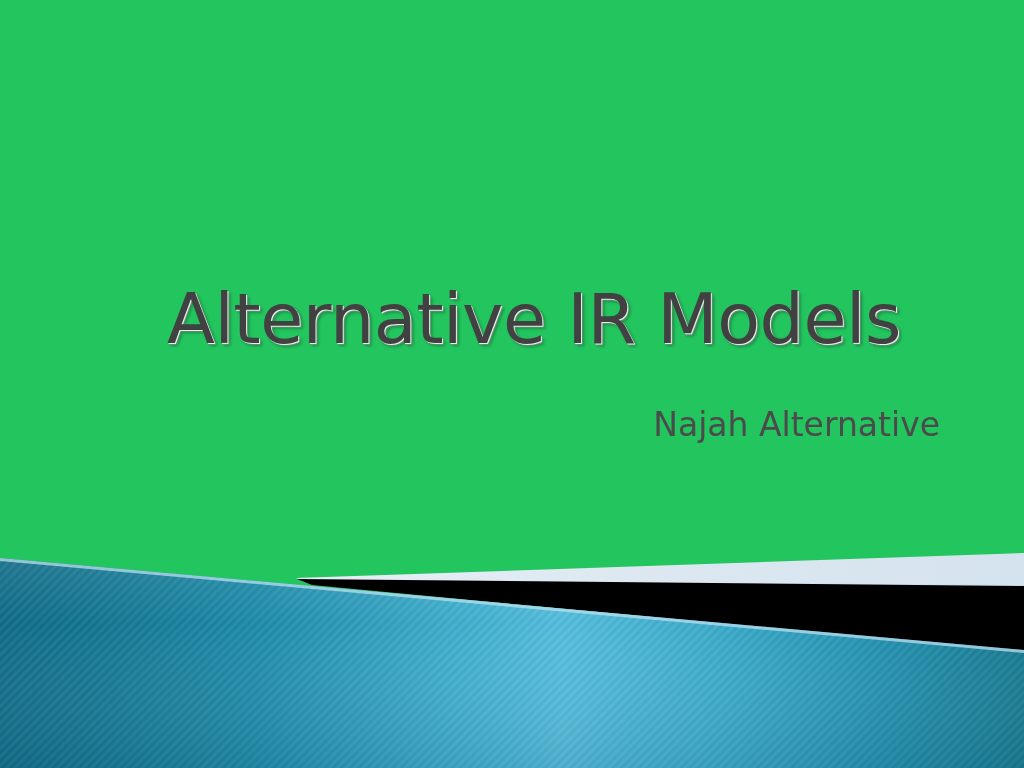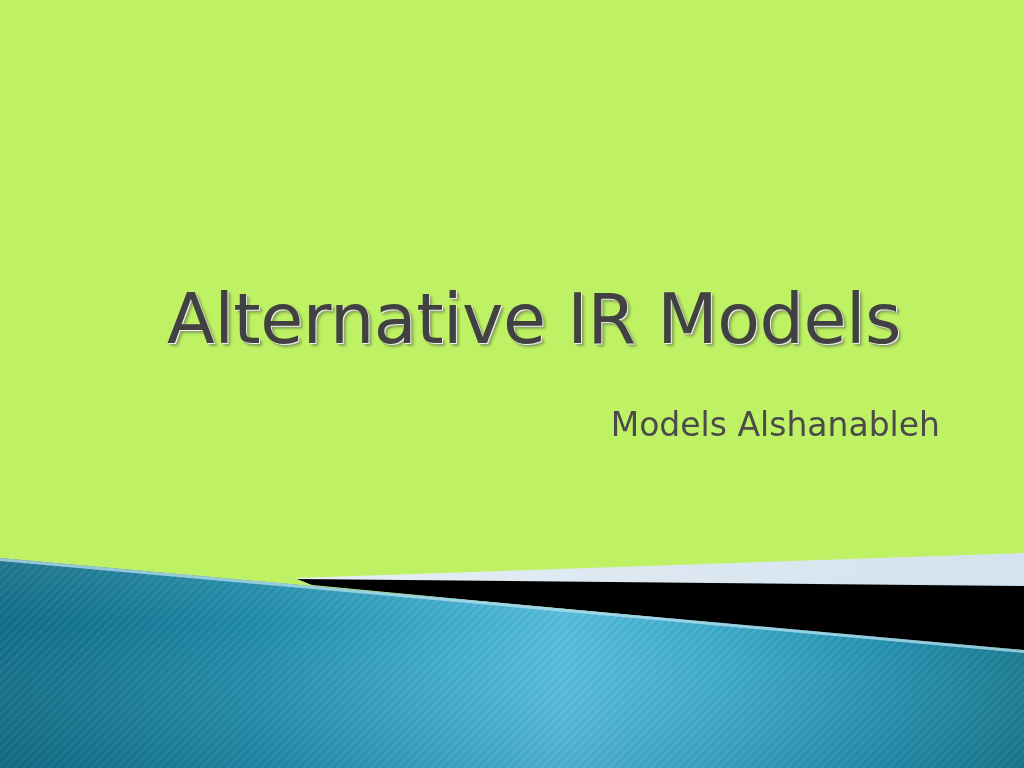--- a/index.html
+++ b/index.html
@@ -9,21 +9,21 @@
     background: #ffffff;
   }
   body {
     font-family: "DejaVu Sans", sans-serif;
   }
 
   .slide {
     position: relative;
     width: 1024px;
     height: 768px;
-    background: #bef264;
+    background: #22c55e;
     overflow: hidden;
   }
 
   
   .slide-decoration {
     position: absolute;
     left: 0;
     top: 0;
     width: 1024px;
     height: 768px;
@@ -135,16 +135,16 @@
 
       <path d="M 0,558 L 1024,650 L 1024,653 L 0,561 Z" fill="#b9dfed" opacity="0.75"></path>
     </svg>
   </div>
 
   <div class="title-block">
     <h1 class="slide-title">Alternative IR Models</h1>
   </div>
 
   <div class="subtitle-block">
-    <p class="slide-subtitle">Models Alshanableh</p>
+    <p class="slide-subtitle">Najah Alternative</p>
   </div>
 
 </div>
 
 </body></html>

